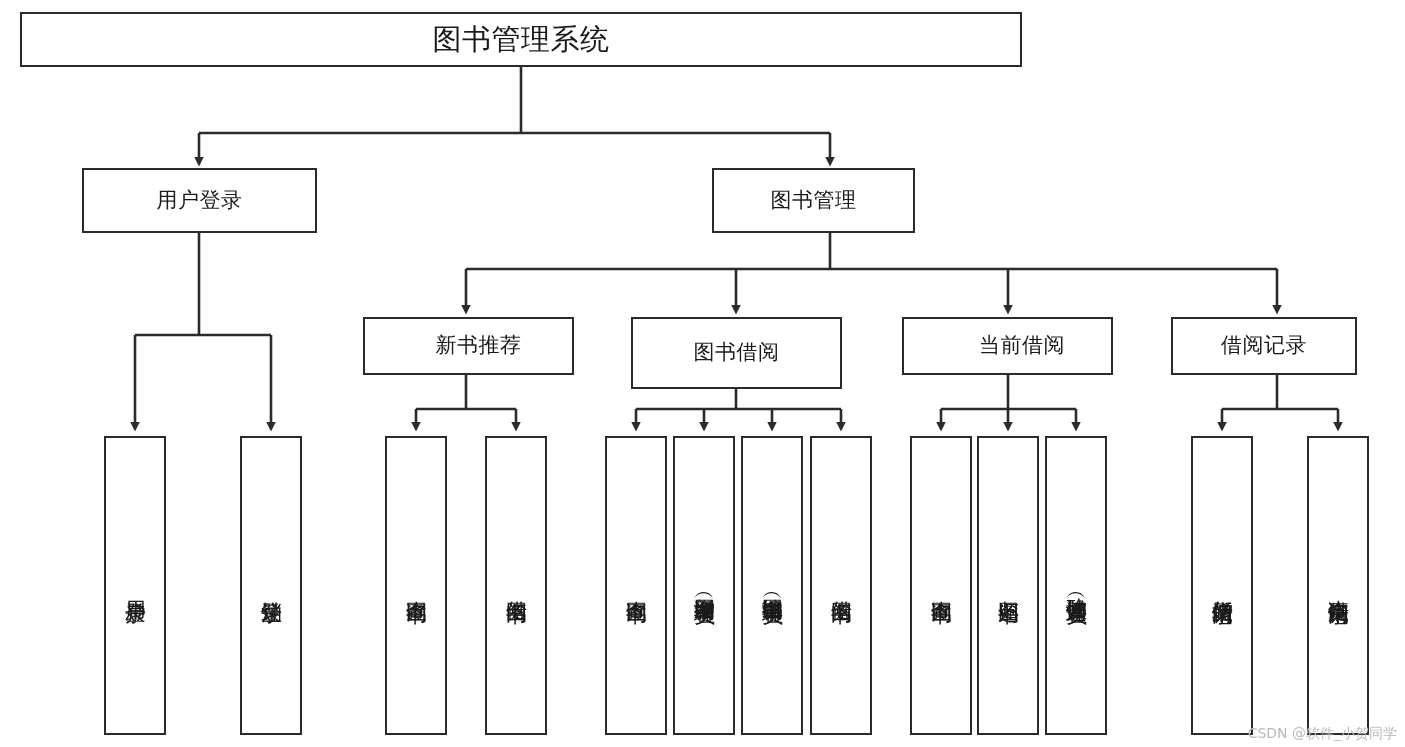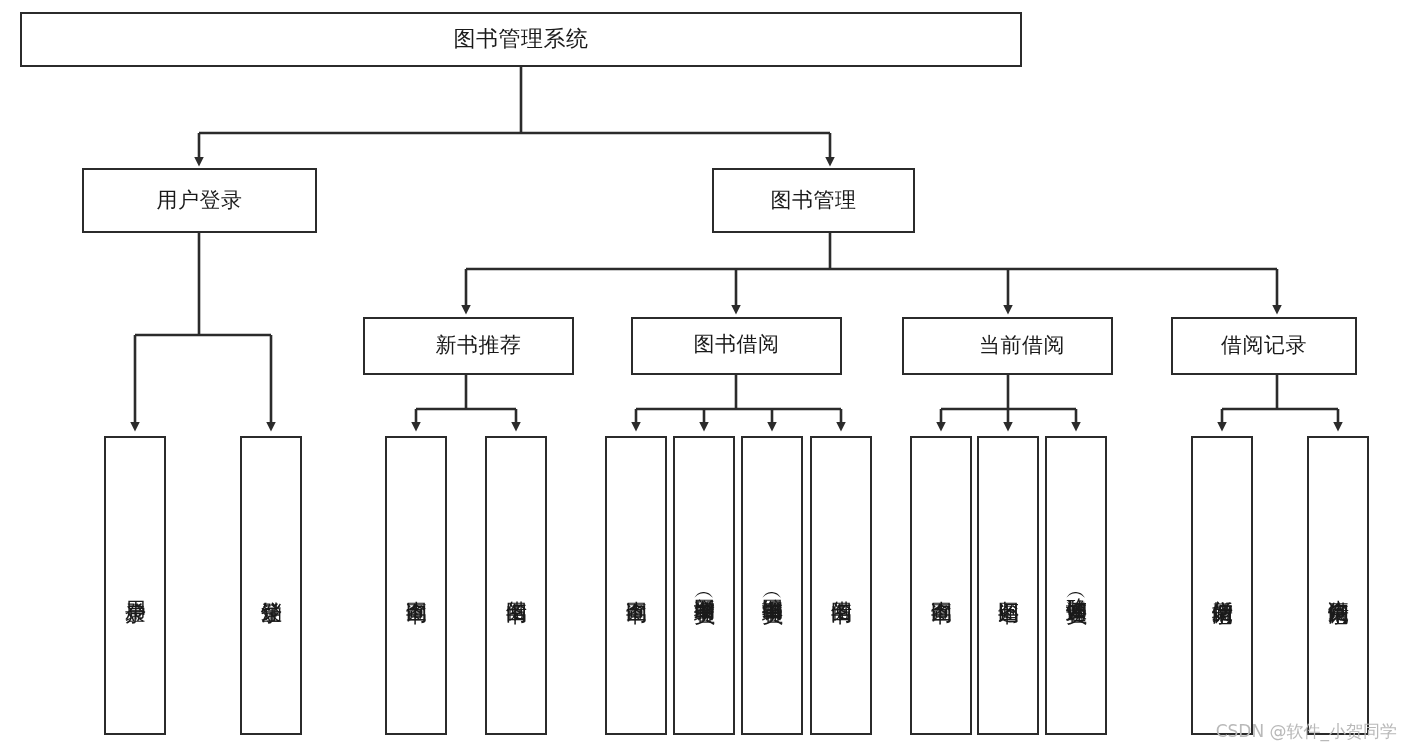--- a/index.html
+++ b/index.html
@@ -47,26 +47,26 @@
   }
   .node.vertical .label {
     writing-mode: vertical-rl;
     text-orientation: upright;
     font-size: 21px;
     line-height: 1.28;
     letter-spacing: 1px;
     white-space: nowrap;
     max-height: 285px;
   }
-  .node.root .label { font-size: 22px; }
+  .node.root .label { font-size: 29px; }
   .watermark {
     position: absolute;
     right: 8px;
     bottom: 4px;
-    font-size: 17px;
+    font-size: 14px;
     color: #b9b9b9;
     z-index: 3;
     white-space: nowrap;
     font-family: "DejaVu Sans", "Liberation Sans", sans-serif;
   }
 </style>
 </head>
 <body>
 
 <div id="canvas">
@@ -128,21 +128,21 @@
   <div class="node" style="left:82px; top:168px; width:235px; height:65px;">
     <span class="label">用户登录</span>
   </div>
   <div class="node" style="left:712px; top:168px; width:203px; height:65px;">
     <span class="label">图书管理</span>
   </div>
 
   <div class="node" style="left:363px; top:317px; width:211px; height:58px;padding-left:20px;">
     <span class="label">新书推荐</span>
   </div>
-  <div class="node" style="left:631px; top:317px; width:211px; height:58px;font-family:Liberation Mono, monospace;">
+  <div class="node" style="left:631px; top:317px; width:211px; height:72px;">
     <span class="label">图书借阅</span>
   </div>
   <div class="node" style="left:902px; top:317px; width:211px; height:58px;padding-left:29px;">
     <span class="label">当前借阅</span>
   </div>
   <div class="node" style="left:1171px; top:317px; width:186px; height:58px;">
     <span class="label">借阅记录</span>
   </div>
 
   <div class="node vertical" style="left:104px; top:436px; width:62px; height:299px;">

